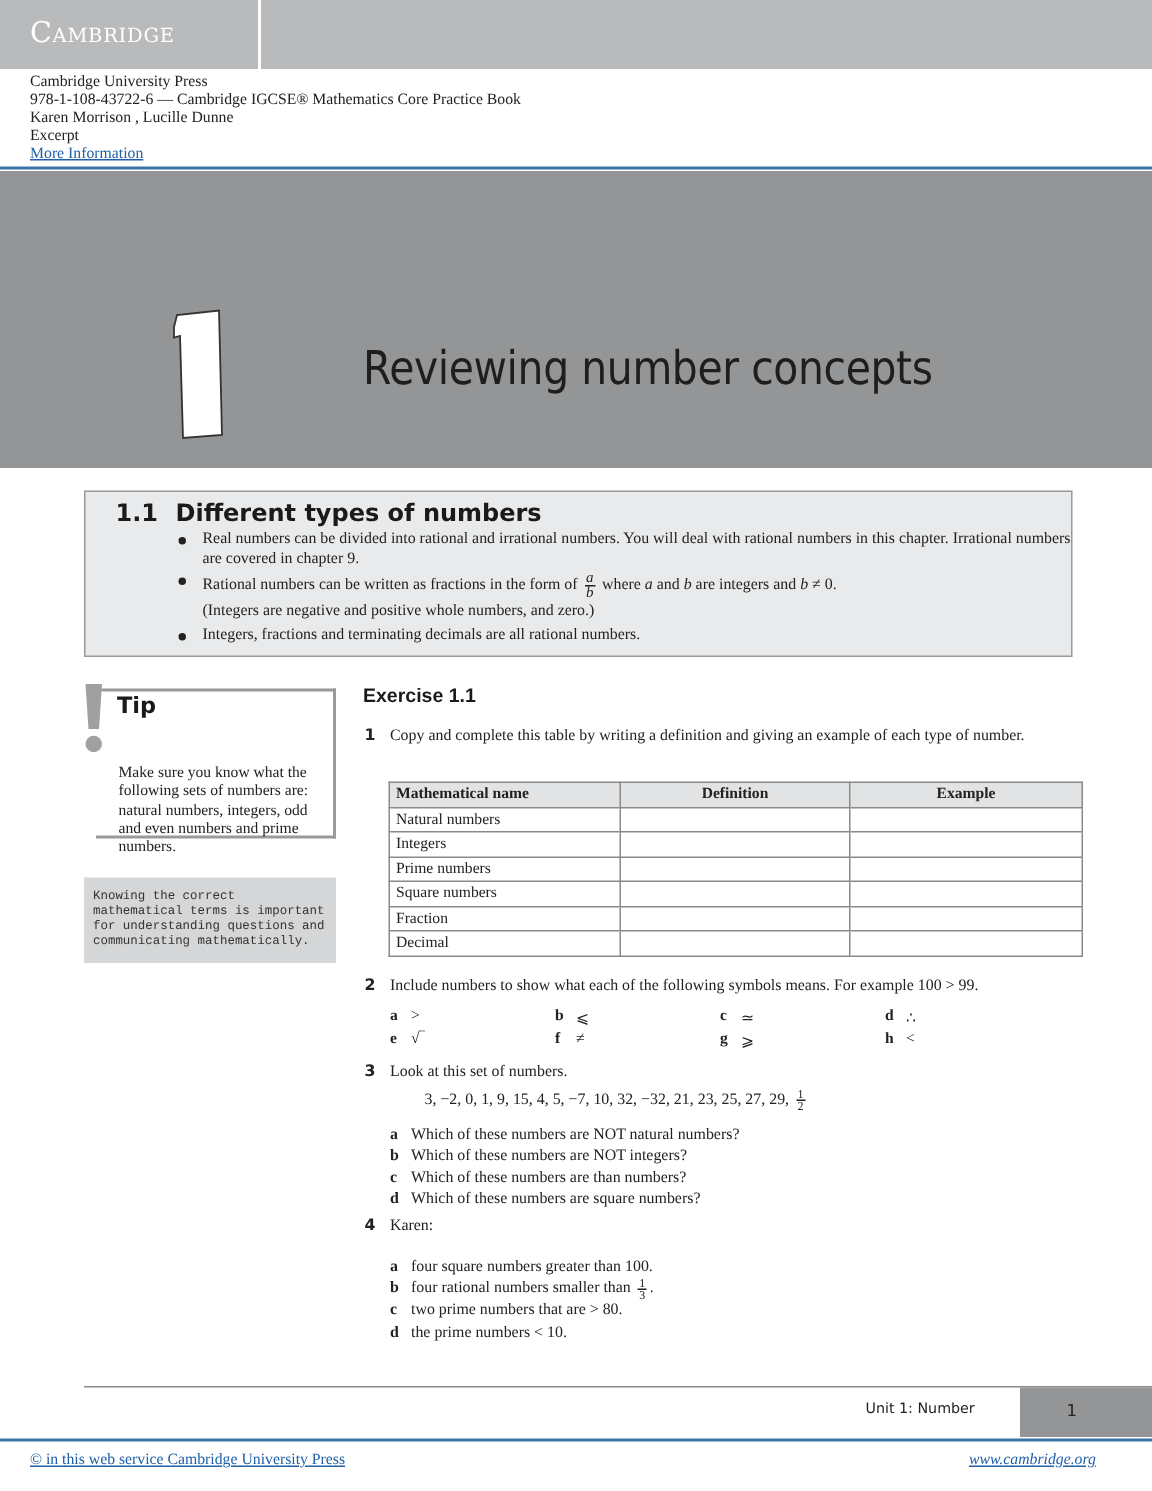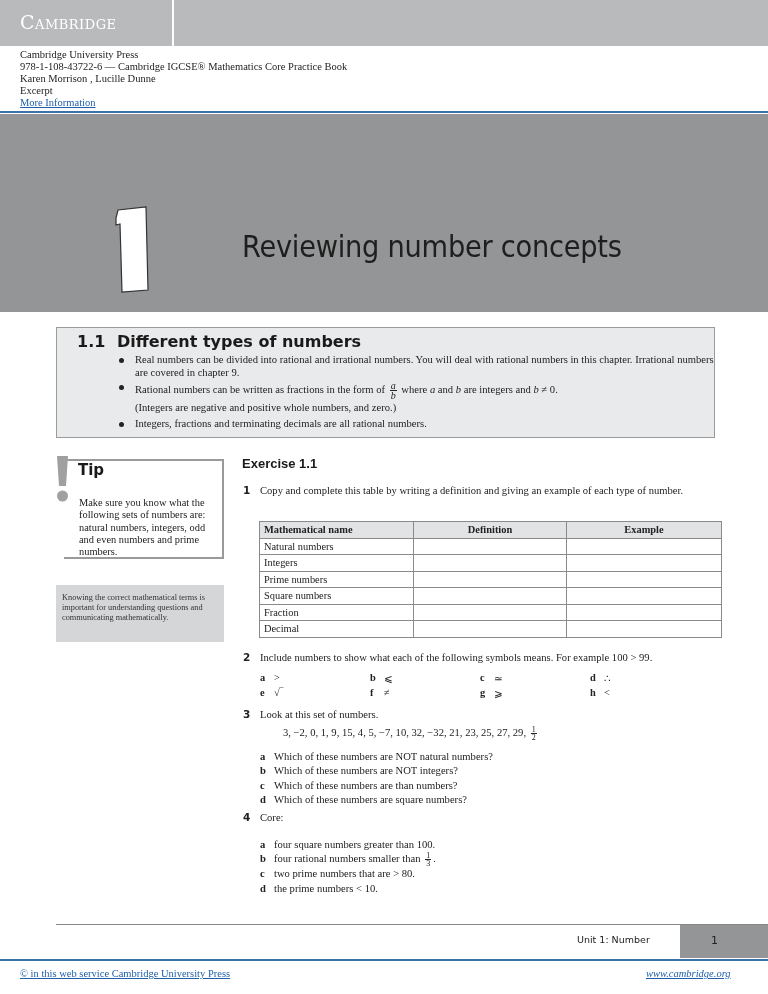--- a/index.html
+++ b/index.html
@@ -27,22 +27,22 @@
   .bullet.nodot::before { display: none; }
   .frac { display: inline-block; vertical-align: middle; text-align: center; font-style: italic; line-height: 9px; font-size: 10px; margin: 0 2px; }
   .frac span { display: block; }
   .frac .num { border-bottom: 1px solid #222; padding: 0 1px; }
   .frac.small { font-style: normal; font-size: 8px; line-height: 7px; }
   i.var { font-style: italic; }
 
   .tip-box { position: absolute; left: 64px; top: 459px; width: 160px; height: 100px; border-right: 2px solid #9a9a9a; border-bottom: 2px solid #9a9a9a; border-top: 2px solid #9a9a9a; }
   .tip-excl { position: absolute; left: 56px; top: 456px; width: 14px; height: 48px; }
   .tip-title { position: absolute; left: 78px; top: 461px; font-family: "DejaVu Sans", sans-serif; font-weight: bold; font-size: 15px; color: #1a1a1a; }
-  .tip-text { position: absolute; left: 79px; top: 497px; width: 140px; font-family: "Liberation Serif", serif; font-size: 10.4px; line-height: 12.3px; }
-  .note-box { position: absolute; left: 56px; top: 585px; width: 168px; height: 57px; background: #d5d6d7; padding: 8px 6px; font-family: Liberation Serif, serif; font-size: 8.3px; line-height: 10px; color: #333; }
+  .tip-text { position: absolute; left: 79px; top: 510px; width: 140px; font-family: "Liberation Serif", serif; font-size: 10.4px; line-height: 12.3px; }
+  .note-box { position: absolute; left: 56px; top: 585px; width: 168px; height: 57px; background: #d5d6d7; padding: 8px 6px; font-family: Liberation Mono, monospace; font-size: 8.3px; line-height: 10px; color: #333; }
 
   .exercise { position: absolute; left: 242px; top: 456px; font-family: Liberation Sans, sans-serif; font-weight: bold; font-size: 13px; color: #1a1a1a; }
   .q { position: absolute; font-family: "Liberation Serif", serif; font-size: 10.6px; line-height: 13.5px; }
   .q .qn { position: absolute; left: -17px; top: 0; font-family: "DejaVu Sans", sans-serif; font-weight: bold; font-size: 10.5px; }
   .q1 { left: 260px; top: 484px; width: 460px; }
   .q2 { left: 260px; top: 651px; width: 470px; }
   .q3 { left: 260px; top: 708px; width: 460px; }
   .q4 { left: 260px; top: 811px; width: 460px; }
 
   table.numtbl { position: absolute; left: 259px; top: 521px; width: 463px; border-collapse: collapse; font-family: "Liberation Serif", serif; font-size: 10.4px; }
@@ -235,21 +235,21 @@
       <span>Which of these numbers are than numbers?</span>
     </div>
   <div class="row">
       <span class="lt">d</span>
       <span>Which of these numbers are square numbers?</span>
     </div>
 </div>
 
 <div class="q q4">
   <span class="qn">4</span>
-  <span>Core:</span>
+  <span>Karen:</span>
 </div>
 <div class="subs subs4">
   <div class="row">
       <span class="lt">a</span>
       <span>four square numbers greater than 100.</span>
     </div>
   <div class="row"><span class="lt">b</span><span>four rational numbers smaller than</span>&nbsp;<span class="frac small">
         <span class="num">1</span>
         <span>3</span>
       </span><span>.</span></div>

